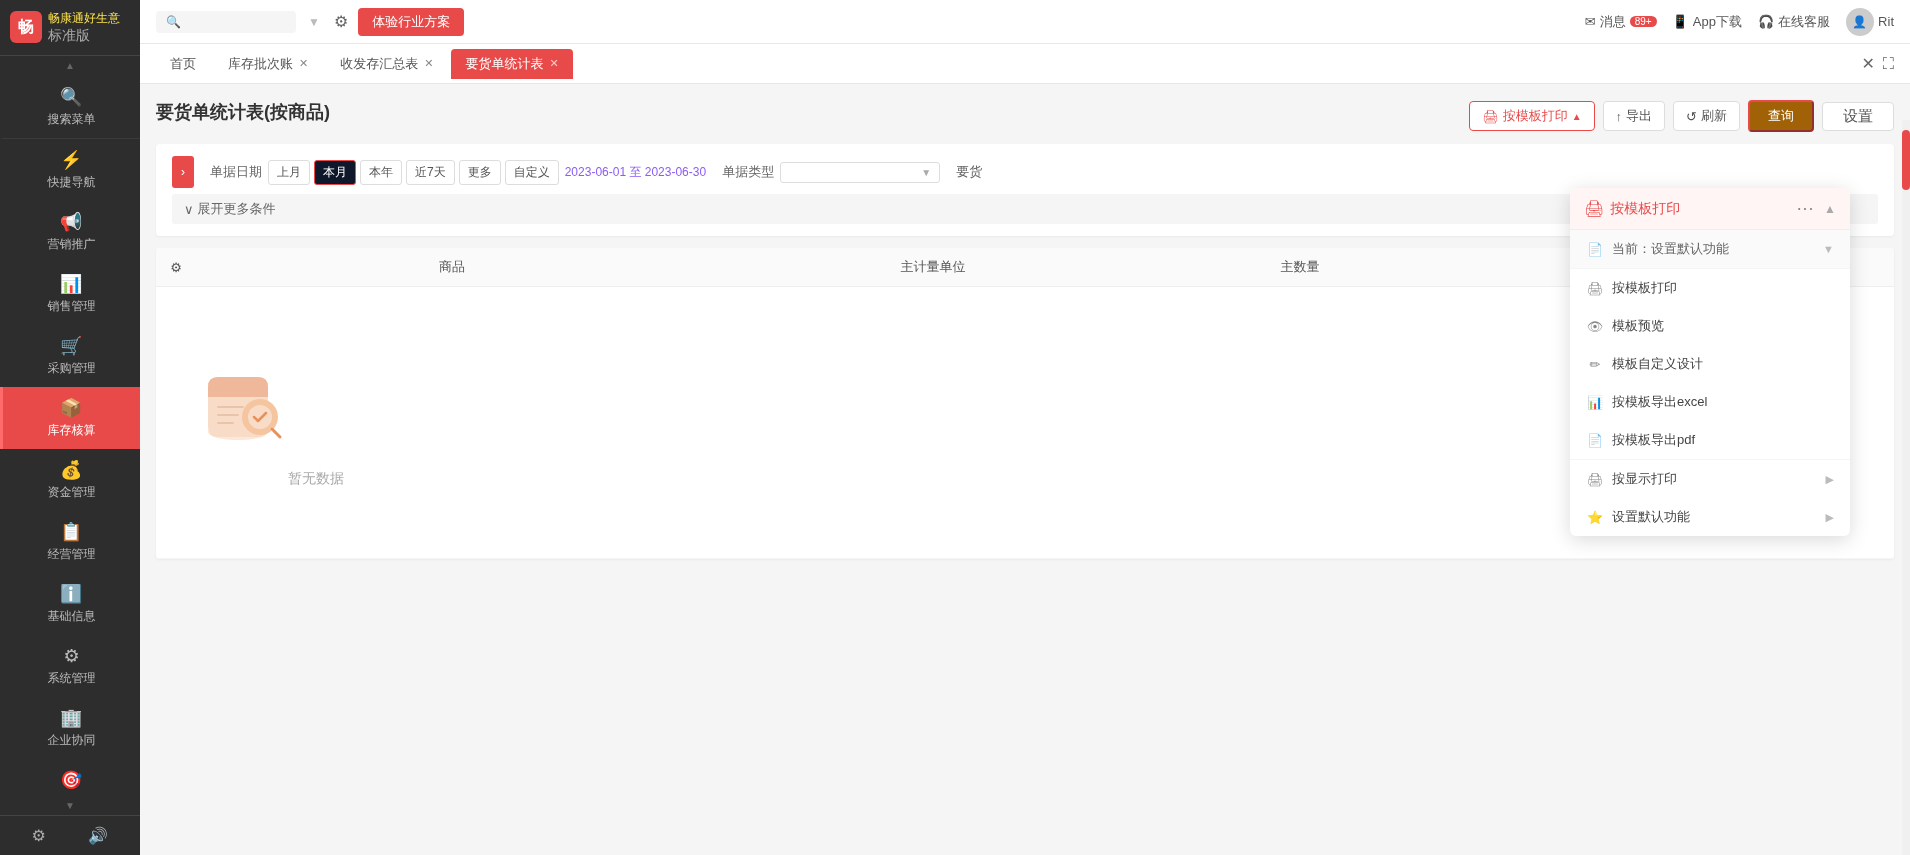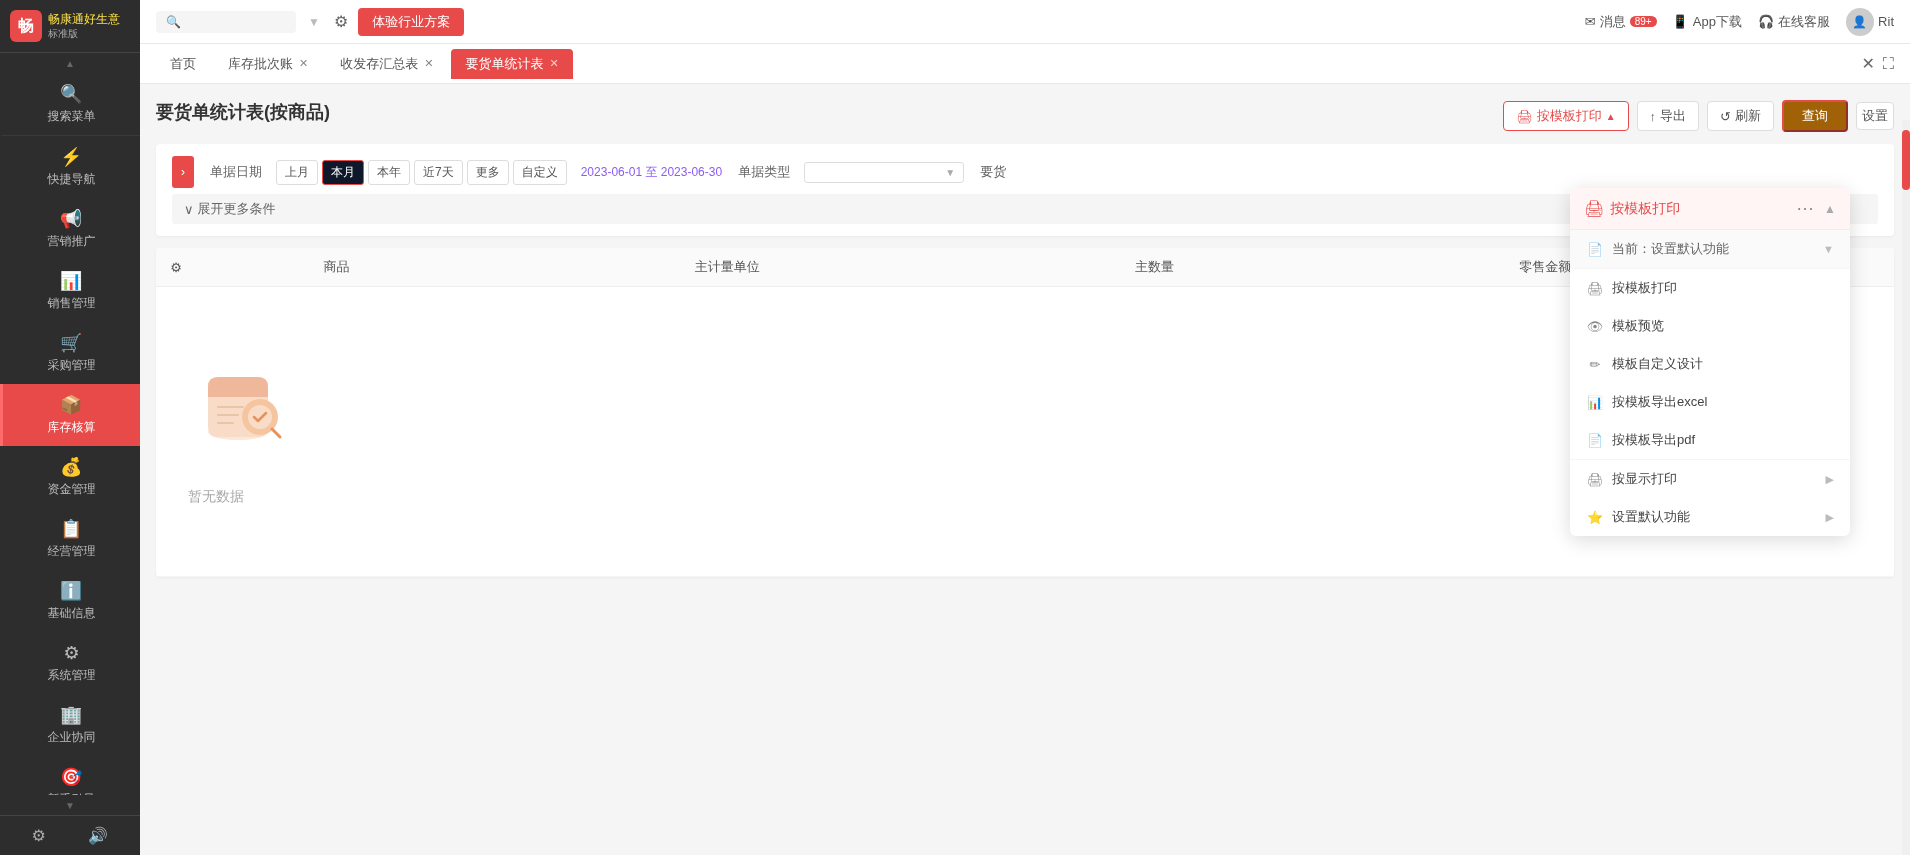--- a/index.html
+++ b/index.html
@@ -23,21 +23,21 @@
       gap: 6px;
     }
     .sidebar-logo-icon {
       width: 32px; height: 32px;
       background: #e84a4a;
       border-radius: 6px;
       display: flex; align-items: center; justify-content: center;
       color: white; font-size: 16px; font-weight: bold;
     }
     .sidebar-logo-text { font-size: 12px; color: #fde047; line-height: 1.4; }
-    .sidebar-logo-sub { font-size: 10px; color: #aaa; }
+    .sidebar-logo-sub { font-size: 14px; color: #aaa; }
     .sidebar-search {
       display: flex; align-items: center;
       padding: 8px 10px; gap: 6px; cursor: pointer;
       color: #bbb; font-size: 13px;
       border-bottom: 1px solid #3a3a3a;
     }
     .sidebar-nav { flex: 1; overflow-y: auto; }
     .sidebar-nav::-webkit-scrollbar { width: 4px; }
     .sidebar-nav::-webkit-scrollbar-thumb { background: #555; border-radius: 2px; }
     .nav-item {
@@ -149,21 +149,21 @@
       background: #fff;
       border-radius: 4px;
       padding: 12px 16px;
       margin-bottom: 12px;
       box-shadow: 0 1px 3px rgba(0,0,0,0.05);
     }
     .filter-row {
       display: flex; align-items: center; gap: 16px; flex-wrap: wrap;
     }
     .filter-group {
-      display: flex; align-items: center; gap: 14px;
+      display: flex; align-items: center; gap: 6px;
     }
     .filter-label { color: #666; font-size: 13px; white-space: nowrap; }
     .filter-date-btns { display: flex; gap: 4px; }
     .date-btn {
       padding: 3px 8px; border: 1px solid #ddd; border-radius: 3px;
       font-size: 12px; cursor: pointer; background: #fff; color: #555; text-align: center;
     }
     .date-btn.active { background: #0f172a; color: #fff; border-color: #e84a4a; }
     .date-range { font-size: 12px; color: #8b5cf6; }
     .filter-select {
@@ -186,31 +186,31 @@
       background: #fff;
       border-radius: 4px;
       box-shadow: 0 1px 3px rgba(0,0,0,0.05);
       overflow: hidden;
     }
     table {
       width: 100%; border-collapse: collapse;
     }
     thead tr { background: #fafafa; }
     th {
-      padding: 10px 12px; text-align: center;
+      padding: 10px 12px; text-align: right;
       font-weight: 500; color: #555; font-size: 13px;
       border-bottom: 1px solid #eee;
     }
     td {
       padding: 10px 12px; color: #555; font-size: 13px;
       border-bottom: 1px solid #f5f5f5;
     }
     .th-gear { width: 40px; text-align: center; }
     .empty-state {
-      display: flex; flex-direction: column; align-items: flex-start;
+      display: flex; align-items: flex-end;
       padding: 60px 20px;
     }
     .empty-icon { font-size: 80px; margin-bottom: 12px; color: #f0a080; }
     .empty-text { color: #aaa; font-size: 14px; }
 
     
     .page-actions {
       display: flex; align-items: center; gap: 8px;
     }
     .action-btn {
@@ -248,21 +248,21 @@
     .dropdown-item-icon { width: 18px; text-align: center; color: #888; }
     .dropdown-item.has-arrow { justify-content: space-between; }
     .dropdown-item.has-arrow .dropdown-item-left { display: flex; align-items: center; gap: 8px; }
     .dropdown-item-arrow { color: #bbb; font-size: 11px; }
     .dropdown-divider { height: 1px; background: #f5f5f5; }
     .dots-btn { color: #888; font-size: 18px; cursor: pointer; padding: 0 4px; }
 
     
     .settings-btn {
       border: 1px solid #ddd; border-radius: 4px;
-      padding: 4px 5px; cursor: pointer; font-size: 13px;
+      padding: 4px 20px; cursor: pointer; font-size: 15px;
       color: #555; background: #fff;
     }
 
     
     .expand-arrow-btn {
       background: #e84a4a; color: #fff;
       border: none; border-radius: 3px;
       width: 22px; height: 32px;
       display: flex; align-items: center; justify-content: center;
       cursor: pointer; font-size: 12px; flex-shrink: 0;

